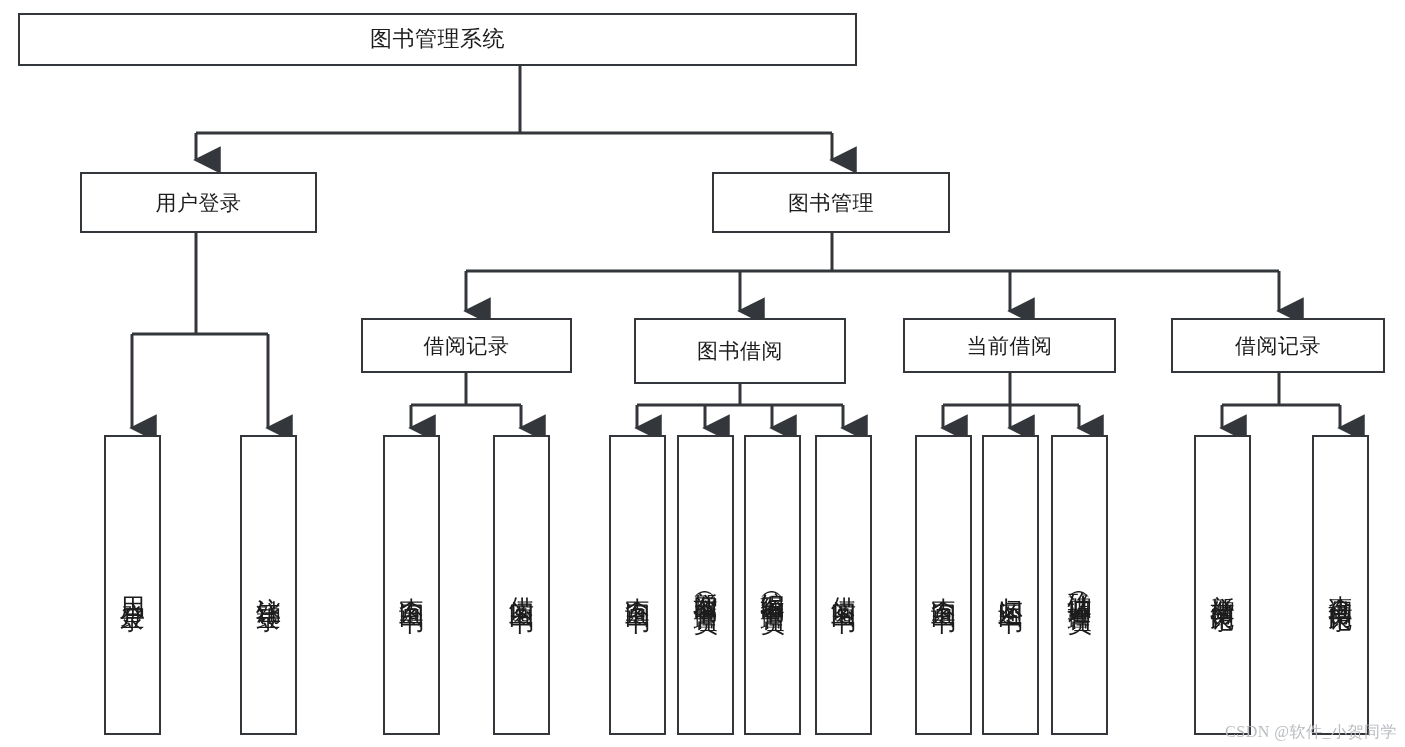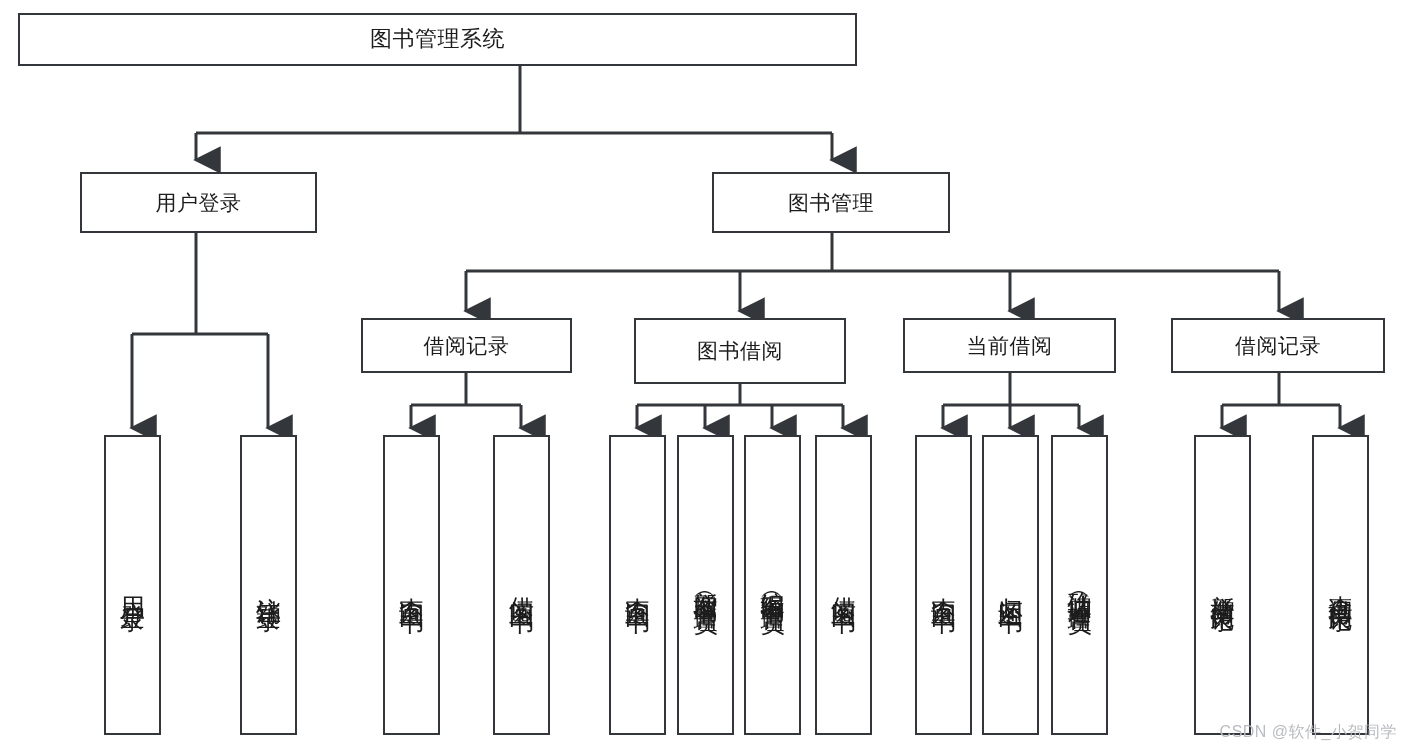--- a/index.html
+++ b/index.html
@@ -64,20 +64,21 @@
   }
   .watermark{
     position:absolute;
     right:8px;
     bottom:4px;
     font-size:16px;
     color:#b9bcc0;
     letter-spacing:0.5px;
     white-space:nowrap;
     user-select:none;
+    font-family:Liberation Serif, serif;
   }
 </style>
 </head>
 <body>
 
 <div id="canvas">
 
   <svg id="wires" viewBox="0 0 1405 747" xmlns="http://www.w3.org/2000/svg">
     <defs>
       <marker id="arrow" viewBox="0 0 12 12" refX="6" refY="10" markerWidth="11" markerHeight="11" orient="auto-start-reverse">

